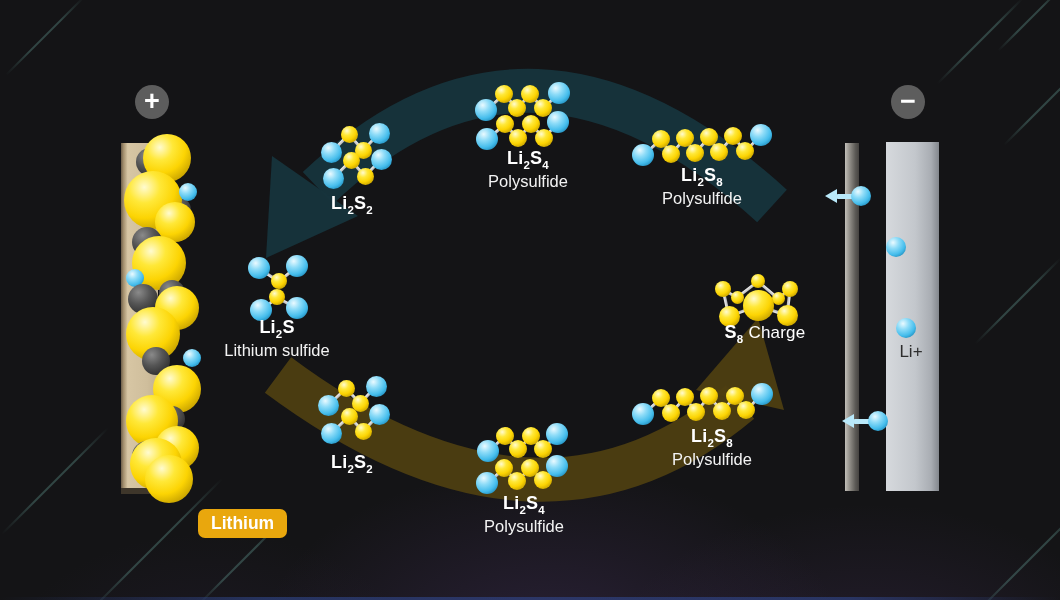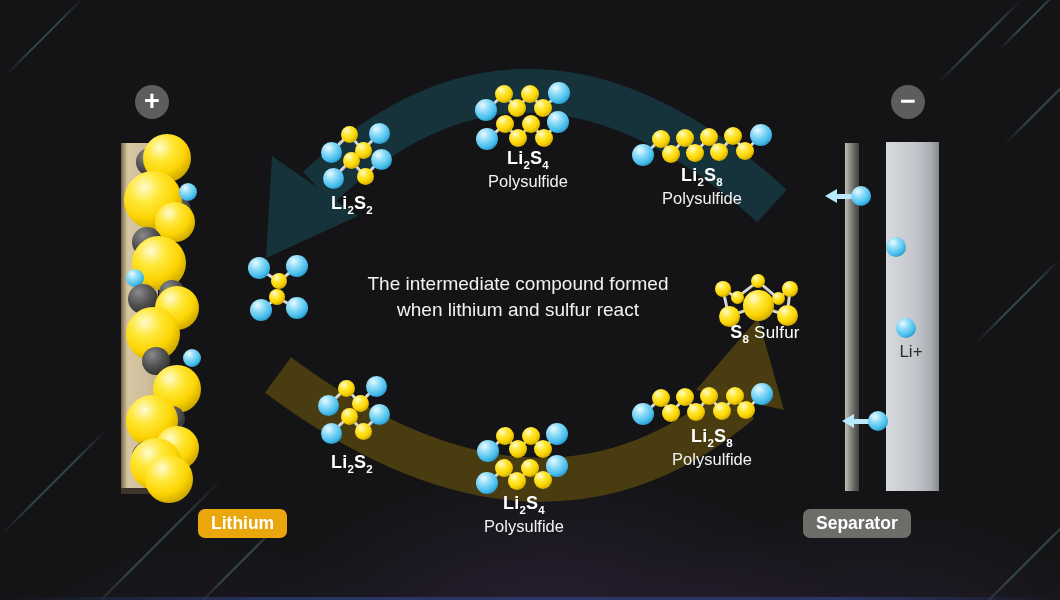--- a/index.html
+++ b/index.html
@@ -115,27 +115,22 @@
       <div class="sph L" style="left: 896px; top: 318px; width: 20px; height: 20px;"></div>
       <div class="ion-head" style="left: 842px; top: 414px;"></div>
       <div class="ion-shaft" style="left: 853px; top: 418.5px; width: 18px;"></div>
       <div class="sph L" style="left: 868px; top: 411px; width: 20px; height: 20px;"></div>
     </div>
 
   <div class="icon-circle" style="left:135px;top:85px;"><span>+</span></div>
   <div class="icon-circle" style="left:891px;top:85px;"><span>−</span></div>
 
   <div class="badge charge">Lithium</div>
-  <div class="badge separator-badge">Separator</div>
 
   <div class="title-block">
-    <div class="subtitle">
-      <div>The intermediate compound formed</div>
-      <div>when lithium and sulfur react</div>
-    </div>
   </div>
 
   <div id="molecules">
       <div class="molecule" style="position: absolute; left: 0px; top: 0px; width: 100%; height: 100%;">
         <div class="bond" style="left: 331px; top: 150.5px; width: 25.4558px; transform: rotate(-0.785398rad);"></div>
         <div class="bond" style="left: 349px; top: 132.5px; width: 21.2603px; transform: rotate(0.851966rad);"></div>
         <div class="bond" style="left: 363px; top: 148.5px; width: 23.3452px; transform: rotate(-0.815692rad);"></div>
         <div class="bond" style="left: 333px; top: 176.5px; width: 25.4558px; transform: rotate(-0.785398rad);"></div>
         <div class="bond" style="left: 351px; top: 158.5px; width: 21.2603px; transform: rotate(0.851966rad);"></div>
         <div class="bond" style="left: 365px; top: 174.5px; width: 23.3452px; transform: rotate(-0.815692rad);"></div>
@@ -208,40 +203,44 @@
         <div class="bond" style="left: 279px; top: 279.5px; width: 23.8537px; transform: rotate(-2.56522rad);"></div>
         <div class="bond" style="left: 279px; top: 279.5px; width: 23.4307px; transform: rotate(-0.694738rad);"></div>
         <div class="bond" style="left: 277px; top: 295.5px; width: 20.6155px; transform: rotate(2.45928rad);"></div>
         <div class="bond" style="left: 277px; top: 295.5px; width: 22.8254px; transform: rotate(0.502843rad);"></div>
         <div class="sph L" style="left: 248px; top: 257px; width: 22px; height: 22px;"></div>
         <div class="sph L" style="left: 286px; top: 255px; width: 22px; height: 22px;"></div>
         <div class="sph S" style="left: 271px; top: 273px; width: 16px; height: 16px;"></div>
         <div class="sph S" style="left: 269px; top: 289px; width: 16px; height: 16px;"></div>
         <div class="sph L" style="left: 250px; top: 299px; width: 22px; height: 22px;"></div>
         <div class="sph L" style="left: 286px; top: 297px; width: 22px; height: 22px;"></div>
+        <div class="mol-label" style="left: 277px; top: 317px;">
+          <div class="formula"><span>Li</span><span class="sb">2</span><span>S</span></div>
+          <div class="mol-sub">Lithium sulfide</div>
+        </div>
       </div>
       <div class="molecule" style="position: absolute; left: 0px; top: 0px; width: 100%; height: 100%;">
         <div class="bond" style="left: 729px; top: 314.5px; width: 27.6586px; transform: rotate(-1.78947rad);"></div>
         <div class="bond" style="left: 723px; top: 287.5px; width: 16.1245px; transform: rotate(0.519146rad);"></div>
         <div class="bond" style="left: 737px; top: 295.5px; width: 26.4008px; transform: rotate(-0.651077rad);"></div>
         <div class="bond" style="left: 758px; top: 279.5px; width: 26.2488px; transform: rotate(0.704494rad);"></div>
         <div class="bond" style="left: 778px; top: 296.5px; width: 15px; transform: rotate(-0.643501rad);"></div>
         <div class="bond" style="left: 790px; top: 287.5px; width: 26.1725px; transform: rotate(1.68567rad);"></div>
         <div class="bond" style="left: 787px; top: 313.5px; width: 30.6757px; transform: rotate(-2.80953rad);"></div>
         <div class="bond" style="left: 758px; top: 303.5px; width: 31.0161px; transform: rotate(2.77905rad);"></div>
         <div class="sph S" style="left: 715px; top: 281px; width: 16px; height: 16px;"></div>
         <div class="sph S" style="left: 751px; top: 274px; width: 14px; height: 14px;"></div>
         <div class="sph S" style="left: 782px; top: 281px; width: 16px; height: 16px;"></div>
         <div class="sph S" style="left: 730.5px; top: 290.5px; width: 13px; height: 13px;"></div>
         <div class="sph S" style="left: 771.5px; top: 291.5px; width: 13px; height: 13px;"></div>
         <div class="sph S" style="left: 742.5px; top: 289.5px; width: 31px; height: 31px;"></div>
         <div class="sph S" style="left: 718.5px; top: 305.5px; width: 21px; height: 21px;"></div>
         <div class="sph S" style="left: 776.5px; top: 304.5px; width: 21px; height: 21px;"></div>
         <div class="mol-label" style="left: 765px; top: 322px;">
-          <div class="formula"><span>S</span><span class="sb">8</span><span class="suffix">Sulfur</span></div>
+          <div class="formula"><span>S</span><span class="sb">8</span><span class="suffix">Charge</span></div>
         </div>
       </div>
       <div class="molecule" style="position: absolute; left: 0px; top: 0px; width: 100%; height: 100%;">
         <div class="bond" style="left: 328px; top: 403.5px; width: 24.7588px; transform: rotate(-0.756835rad);"></div>
         <div class="bond" style="left: 346px; top: 386.5px; width: 20.5183px; transform: rotate(0.819867rad);"></div>
         <div class="bond" style="left: 360px; top: 401.5px; width: 23.3452px; transform: rotate(-0.815692rad);"></div>
         <div class="bond" style="left: 331px; top: 431.5px; width: 24.7588px; transform: rotate(-0.756835rad);"></div>
         <div class="bond" style="left: 349px; top: 414.5px; width: 20.5183px; transform: rotate(0.819867rad);"></div>
         <div class="bond" style="left: 363px; top: 429.5px; width: 23.3452px; transform: rotate(-0.815692rad);"></div>
         <div class="sph L" style="left: 317.5px; top: 394.5px; width: 21px; height: 21px;"></div>

